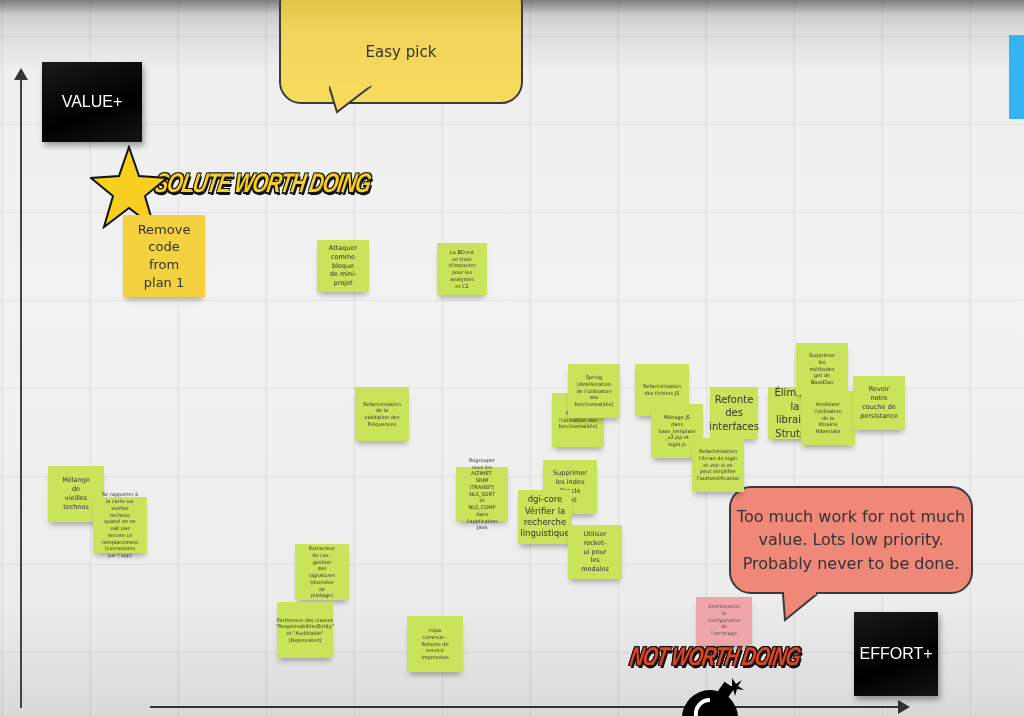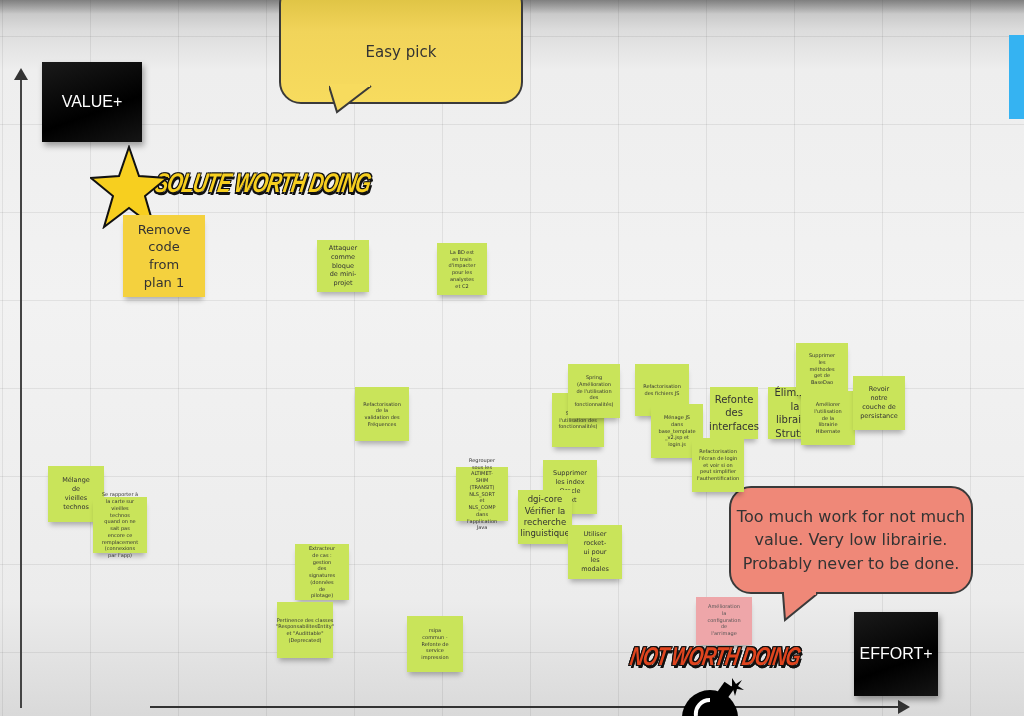--- a/index.html
+++ b/index.html
@@ -101,21 +101,21 @@
   <div class="bubble bubble-yellow" style="left:279px; top:-18px; width:244px; height:122px; font-size:15px; padding-top:20px;">
     <div class="line">Easy pick</div>
     <svg style="position:absolute; left:48px; top:100px;" width="44" height="30" viewBox="0 0 44 30">
       <path d="M0 2 L8 28 L42 2" fill="#f7db5e" stroke="#3a3a3a" stroke-width="2"></path>
       <rect x="1" y="0" width="40" height="3" fill="#f7db5e"></rect>
     </svg>
   </div>
 
   <div class="bubble bubble-red" style="left:729px; top:486px; width:244px; height:108px; font-size:16px;">
     <div class="line">Too much work for not much</div>
-    <div class="line">value. Very low librairie.</div>
+    <div class="line">value. Lots low priority.</div>
     <div class="line">Probably never to be done.</div>
     <svg style="position:absolute; left:50px; top:104px;" width="40" height="30" viewBox="0 0 40 30">
       <path d="M2 2 L4 28 L36 2" fill="#ef8878" stroke="#3a3a3a" stroke-width="2"></path>
       <rect x="3" y="0" width="32" height="3" fill="#ef8878"></rect>
     </svg>
   </div>
 
   <div class="comic yellow" style="left:158px; top:168px; font-size:20px;">
     <span>SOLUTE WORTH DOING</span>
   </div>

